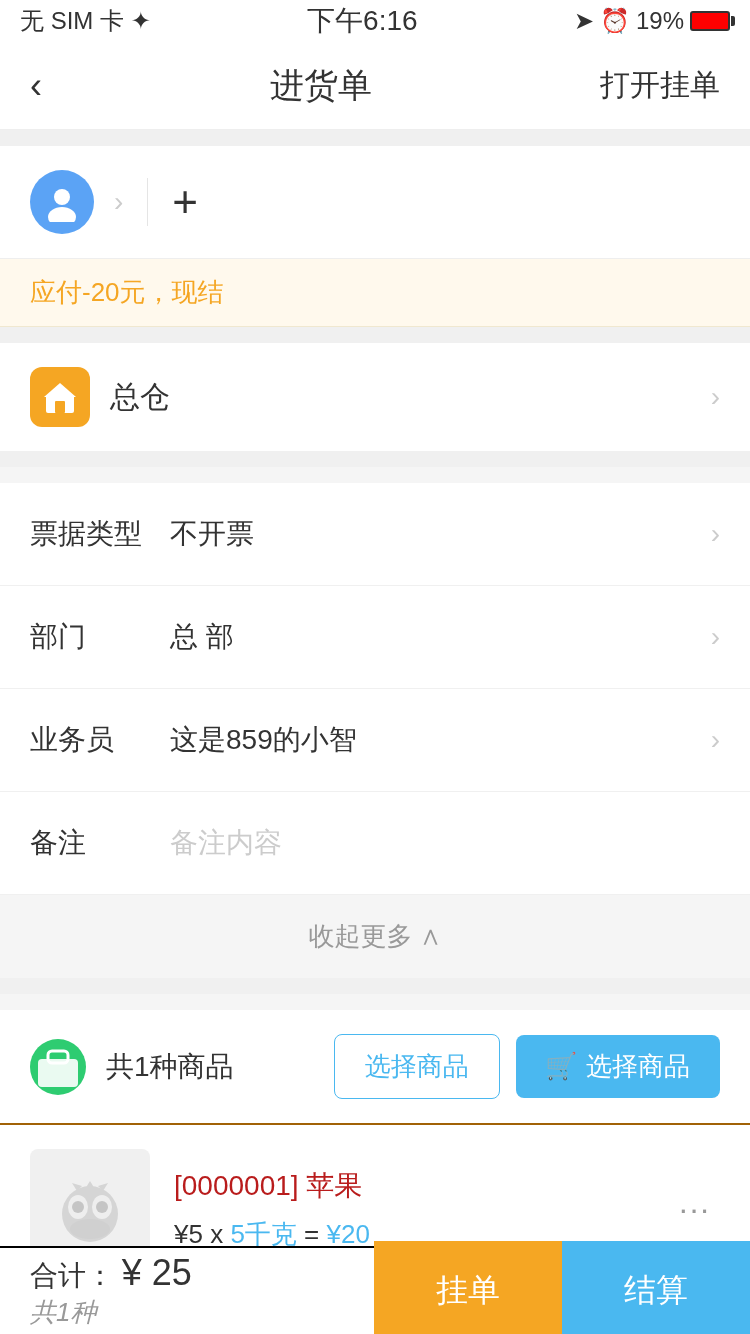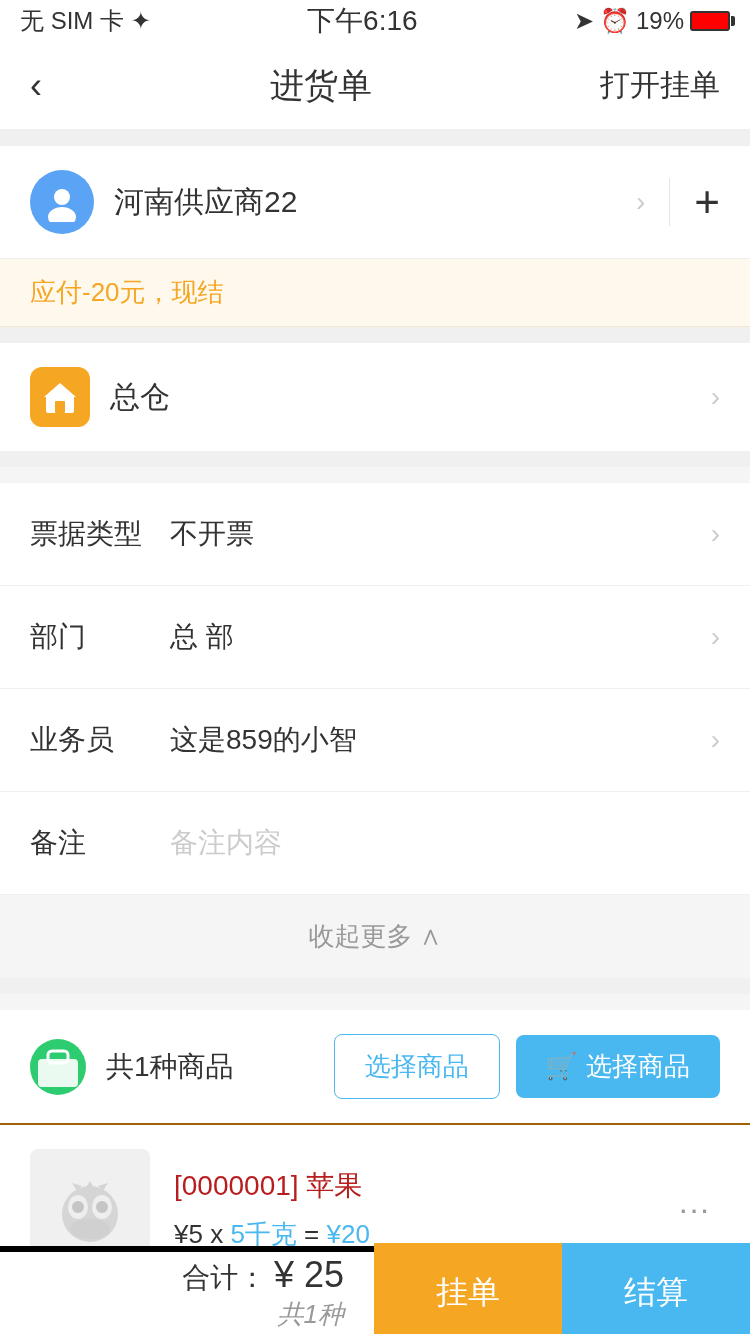--- a/index.html
+++ b/index.html
@@ -298,22 +298,21 @@
 
     
     .footer {
       position: fixed;
       bottom: 0;
       width: 750px;
       height: 88px;
       display: flex;
       align-items: center;
       background: #fff;
-      border-top: 6px solid #000000;
-      text-align: right;
+      border-top: 2px solid #000000;
     }
     .footer-total {
       flex: 1;
       padding: 0 30px;
     }
     .footer-total-count {
       font-size: 26px;
       color: #999;
       font-style: italic;
     }
@@ -369,21 +368,20 @@
 <div class="divider-gray"></div>
 
 <div class="card">
   <div class="supplier-row">
     <div class="supplier-avatar">
       <svg viewBox="0 0 40 40" xmlns="http://www.w3.org/2000/svg">
         <circle cx="20" cy="15" r="8" fill="white"></circle>
         <ellipse cx="20" cy="35" rx="14" ry="10" fill="white"></ellipse>
       </svg>
     </div>
-    <span class="supplier-name">河南供应商22</span>
     <span class="chevron-right">›</span>
     <div class="divider-v"></div>
     <span class="add-btn">+</span>
   </div>
   <div class="notice-row">应付-20元，现结</div>
 </div>
 
 <div class="divider-gray"></div>
 
 <div class="card">

